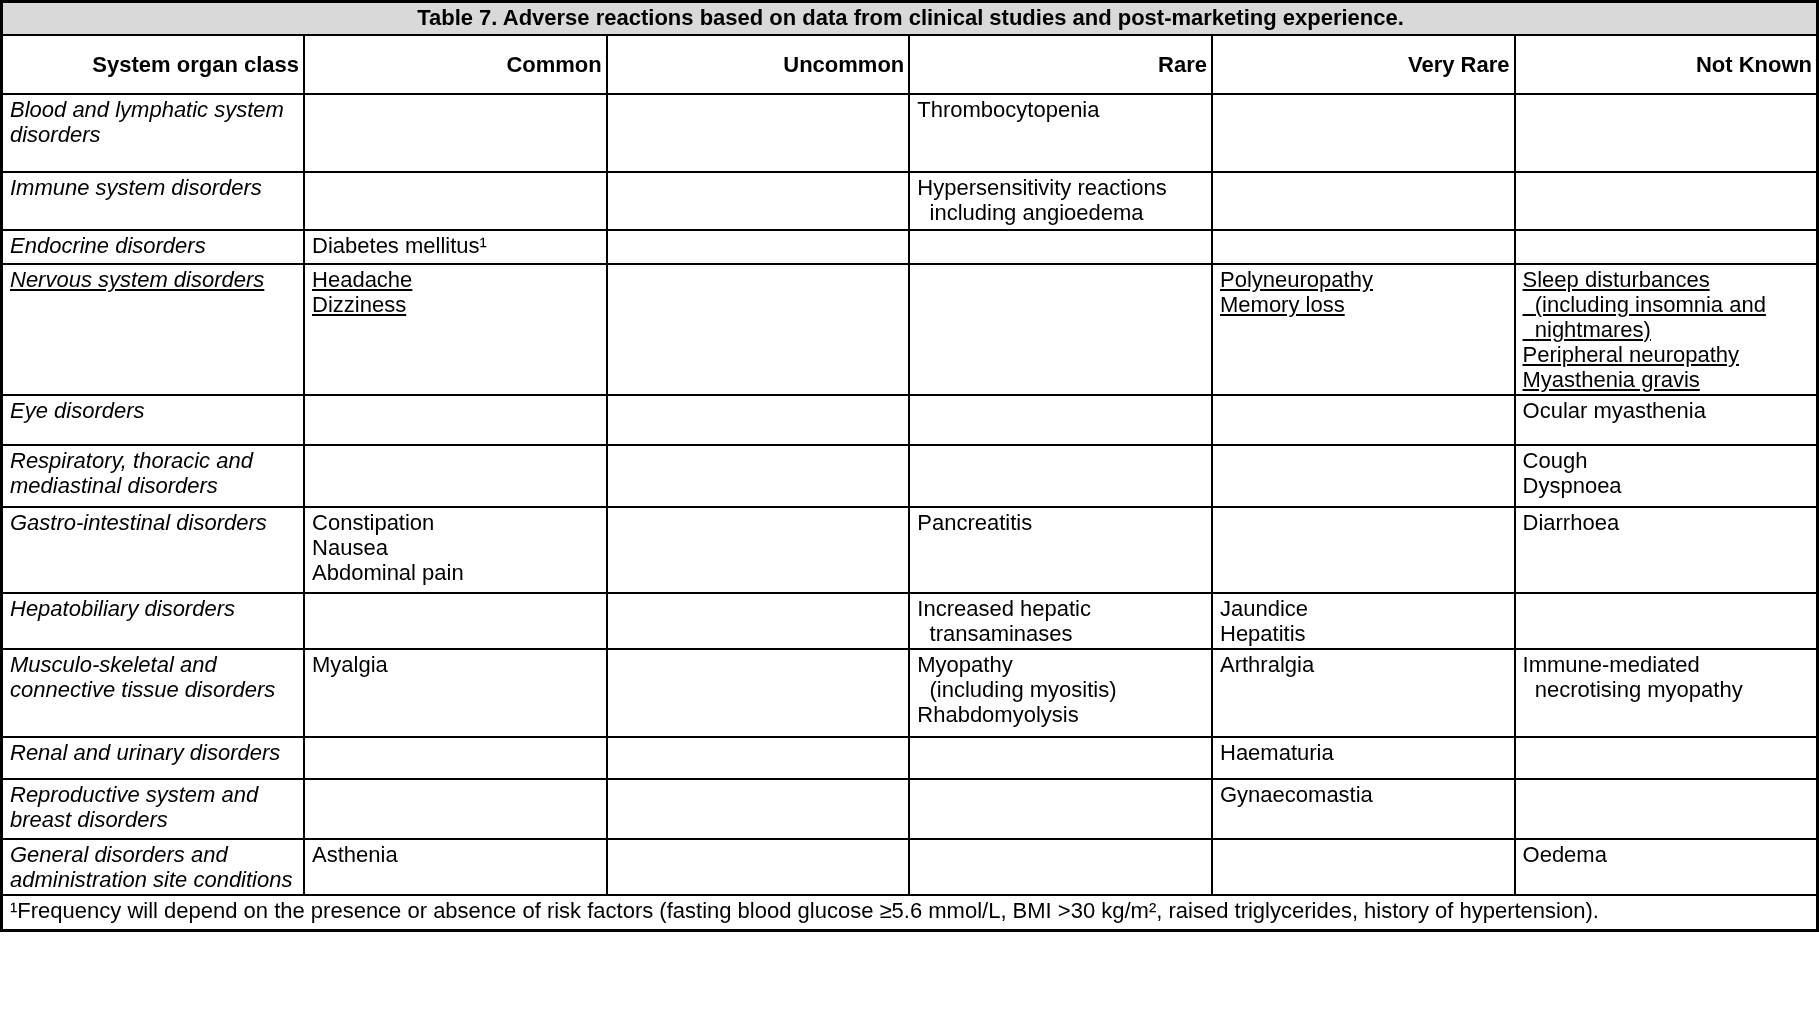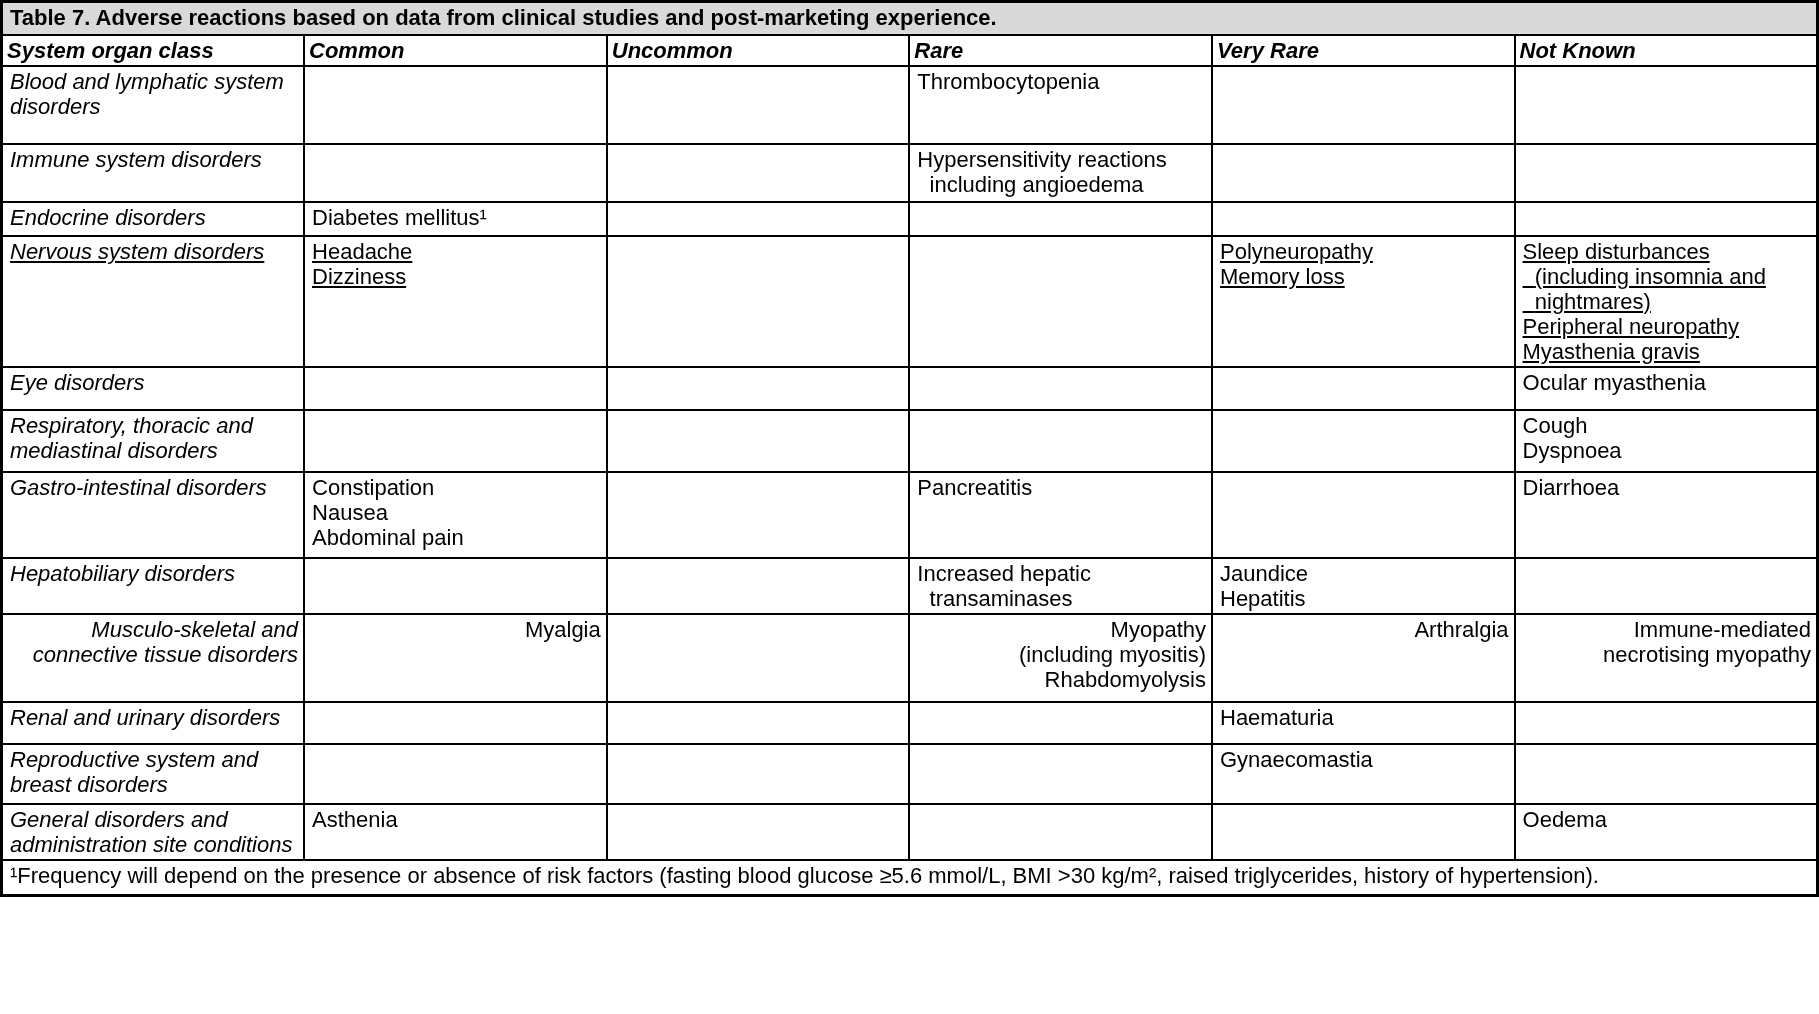--- a/index.html
+++ b/index.html
@@ -25,46 +25,45 @@
     padding: 2px 5px 2px 7px;
     font-size: 22px;
     line-height: 25px;
     white-space: pre-wrap;
     overflow: hidden;
   }
   tr.title-row { height: 33px; }
   td.title-cell {
     background: #d9d9d9;
     font-weight: bold;
-    text-align: left;
+    text-align: center;
     vertical-align: middle;
     white-space: normal;
     padding: 3px 6px 3px 8px;
   }
   tr.header-row { height: 30px; }
   table.adr th {
     font-weight: bold;
-    text-align: left;
+    text-align: right;
     vertical-align: middle;
     white-space: normal;
-    padding: 2px 4px;
-    font-style: italic;
+    padding: 16px 4px;
   }
   td.organ { font-style: italic; }
   tr.hA { height: 78px; }
   tr.hB { height: 58px; }
   tr.hC { height: 34px; }
   tr.hD { height: 40px; }
   tr.hE { height: 130px; text-decoration: underline; }
-  tr.hF { height: 43px; }
+  tr.hF { height: 50px; }
   tr.hG { height: 62px; }
   tr.hH { height: 86px; margin-top: 36px; }
   tr.hI { height: 51px; }
   tr.hJ { height: 108px; }
-  tr.hK { height: 88px; text-align: right; }
+  tr.hK { height: 88px; }
   tr.hL { height: 42px; }
   tr.hM { height: 60px; }
   tr.hN { height: 56px; }
   tr.footnote-row { height: 36px; }
   td.footnote-cell {
     font-size: 21px;
     vertical-align: middle;
     white-space: normal;
     padding: 3px 6px 3px 8px;
   }

